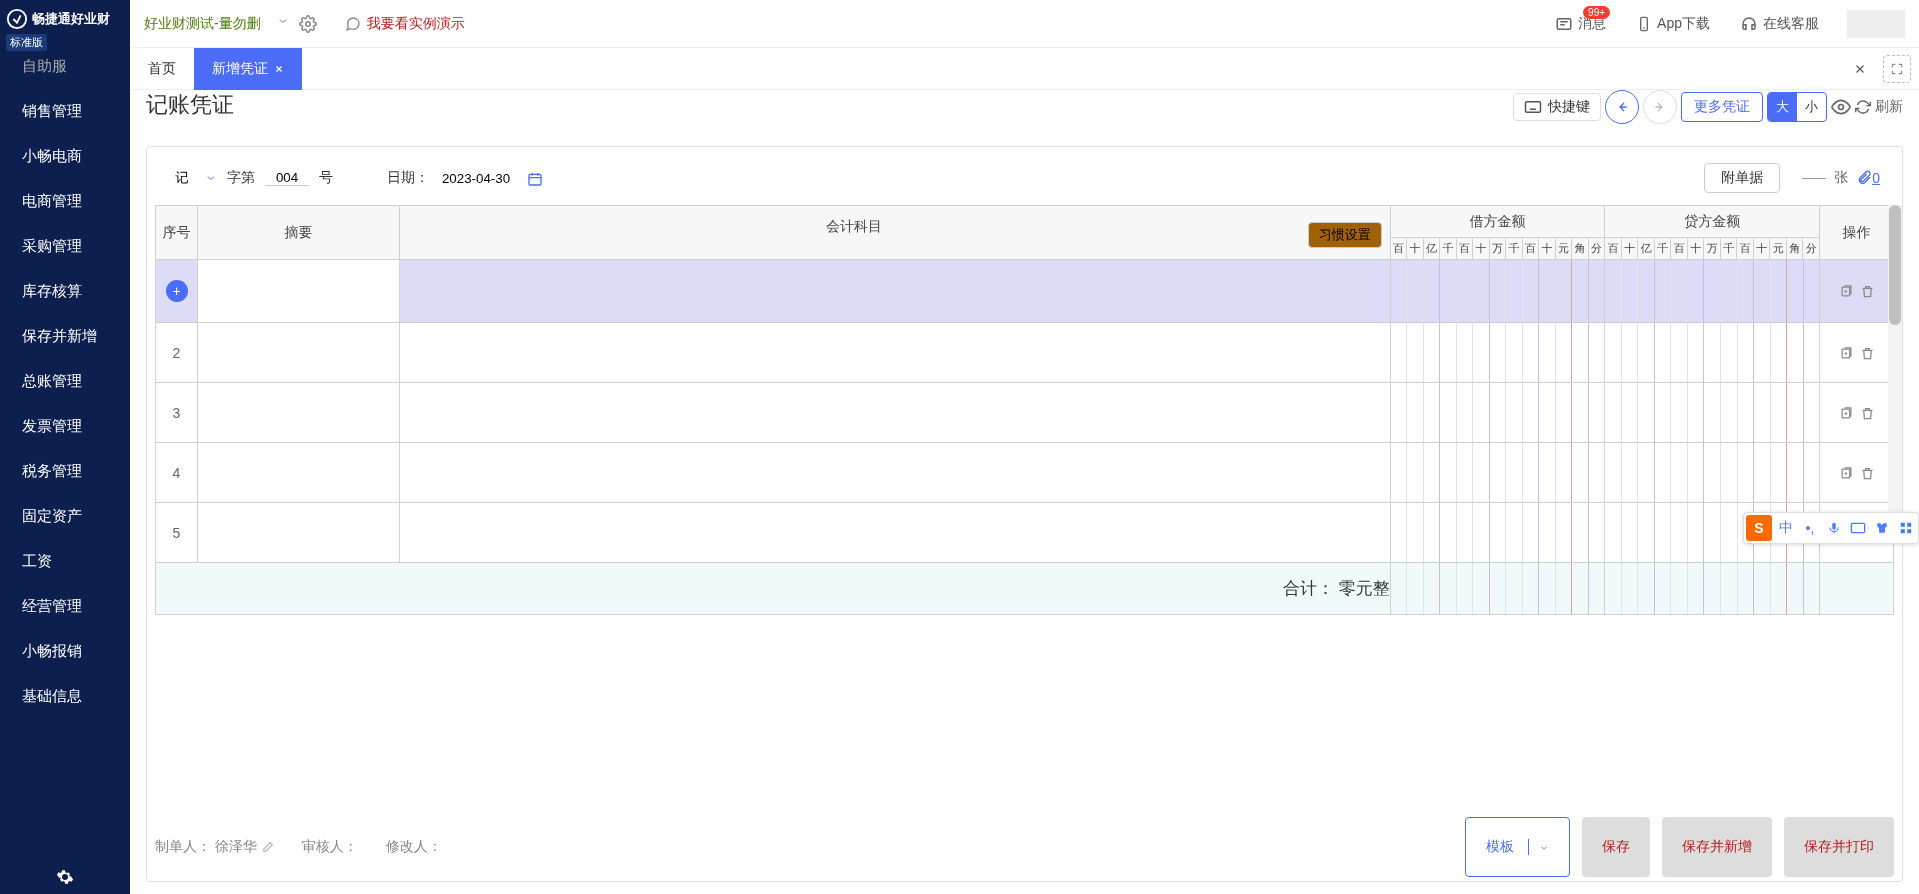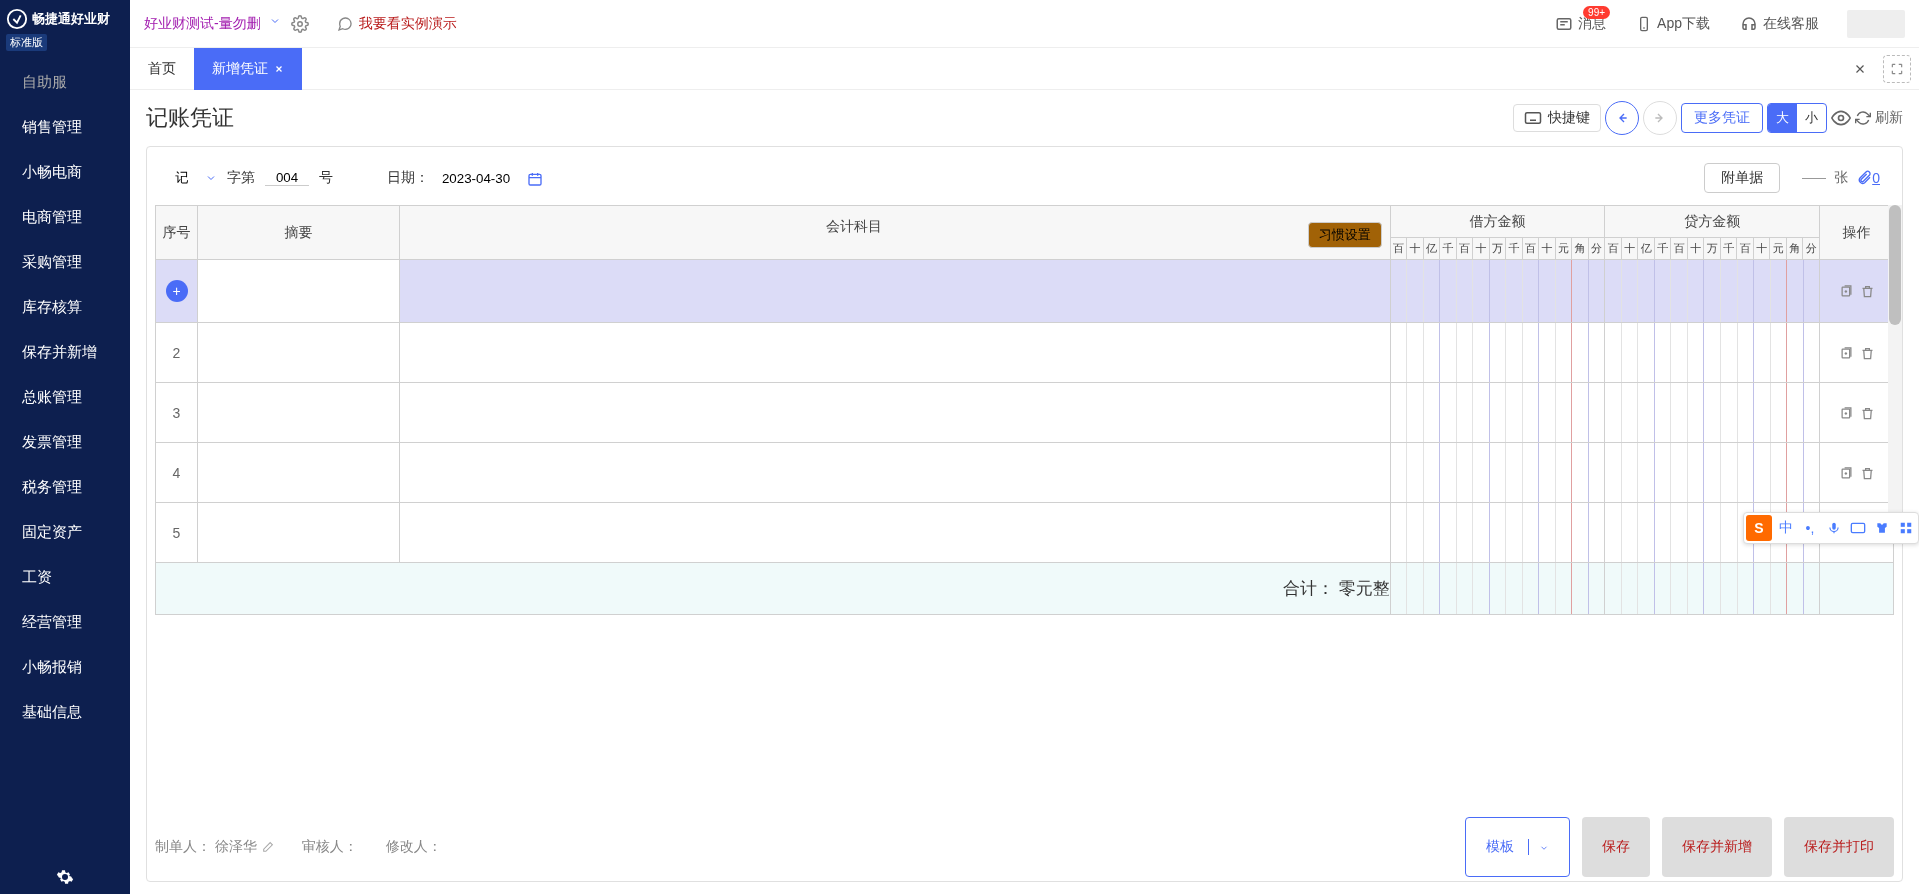--- a/index.html
+++ b/index.html
@@ -3,42 +3,42 @@
 <meta charset="utf-8">
 <style>
 * { margin: 0; padding: 0; box-sizing: border-box; }
 body { font-family: "Microsoft YaHei", Arial, sans-serif; font-size: 14px; color: #333; background: #fff; overflow: hidden; }
 .app { display: flex; height: 894px; width: 1919px; }
 .sidebar { width: 130px; background: #0d1f4f; color: #fff; display: flex; flex-direction: column; }
 .logo-area { padding: 8px 6px 4px; display: flex; align-items: center; gap: 4px; }
 .logo-icon { width: 22px; height: 22px; }
 .logo-text { font-size: 13px; font-weight: bold; }
 .edition-badge { background: #1a3a7a; font-size: 11px; padding: 1px 4px; margin: 0 6px 6px; border-radius: 2px; width: fit-content; }
-.sidebar-menu { flex: 1; overflow: hidden; margin-top: 16px; }
+.sidebar-menu { flex: 1; overflow: hidden; }
 .sidebar-item { padding: 13px 22px; font-size: 15px; cursor: pointer; }
 .sidebar-item.partial { padding-top: 0; color: #aaa; }
 .sidebar-gear { text-align: center; padding: 8px 0; }
 .main { flex: 1; display: flex; flex-direction: column; position: relative; }
 .topbar { height: 48px; display: flex; align-items: center; padding: 0 14px; border-bottom: 1px solid #eee; gap: 10px; }
-.project-select { display: flex; gap: 8px; color: #a21caf; }
+.project-select { display: flex; gap: 16px; color: #4d7c0f; }
 .project-select .chev { color: #4a6cf7; }
 .gear-btn { color: #888; cursor: pointer; }
 .demo-link { display: flex; align-items: center; gap: 6px; color: #b91c1c; margin-left: 18px; }
 .topbar-spacer { flex: 1; }
 .topbar-action { display: flex; align-items: center; gap: 5px; color: #555; margin-left: 20px; cursor: pointer; position: relative; }
 .badge-99 { position: absolute; top: -9px; right: -4px; background: #ff3b30; color: #fff; font-size: 10px; border-radius: 8px; padding: 1px 5px; }
 .avatar-ph { width: 58px; height: 28px; background: #eee; margin-left: 18px; border-radius: 2px; }
 .tabbar { height: 42px; display: flex; align-items: center; border-bottom: 1px solid #eee; position: relative; }
 .tab { padding: 0 18px; height: 42px; display: flex; align-items: center; gap: 6px; cursor: pointer; }
 .tab.active { background: #4a6cf7; color: #fff; }
 .tab-close-area { margin-left: auto; display: flex; align-items: center; gap: 8px; padding-right: 8px; }
 .tab-close-btn { width: 30px; height: 30px; display: flex; align-items: center; justify-content: center; cursor: pointer; }
 .fullscreen-btn { width: 28px; height: 28px; border: 1px dashed #bbb; border-radius: 4px; display: flex; align-items: center; justify-content: center; cursor: pointer; }
 .content { flex: 1; padding: 0 16px 12px; display: flex; flex-direction: column; overflow: hidden; }
-.page-header { height: 56px; display: flex; align-items: center; }
+.page-header { height: 56px; display: flex; align-items: flex-start; }
 .page-title { font-size: 22px; font-weight: 500; }
 .header-right { margin-left: auto; display: flex; align-items: center; gap: 4px; }
 .shortcut-box { display: flex; align-items: center; gap: 6px; border: 1px solid #ddd; border-radius: 4px; padding: 4px 10px; cursor: pointer; }
 .nav-circle { width: 34px; height: 34px; border: 1px solid #ddd; border-radius: 50%; display: flex; align-items: center; justify-content: center; cursor: pointer; }
 .nav-circle.active { border-color: #4a6cf7; color: #4a6cf7; }
 .more-voucher { border: 1px solid #4a6cf7; color: #4a6cf7; border-radius: 4px; padding: 5px 12px; cursor: pointer; }
 .size-toggle { display: flex; border: 1px solid #4a6cf7; border-radius: 4px; overflow: hidden; }
 .size-btn { padding: 5px 8px; cursor: pointer; font-size: 13px; }
 .size-btn.active { background: #4a6cf7; color: #fff; }
 .eye-btn, .refresh-btn { cursor: pointer; color: #666; display: flex; align-items: center; gap: 4px; }

